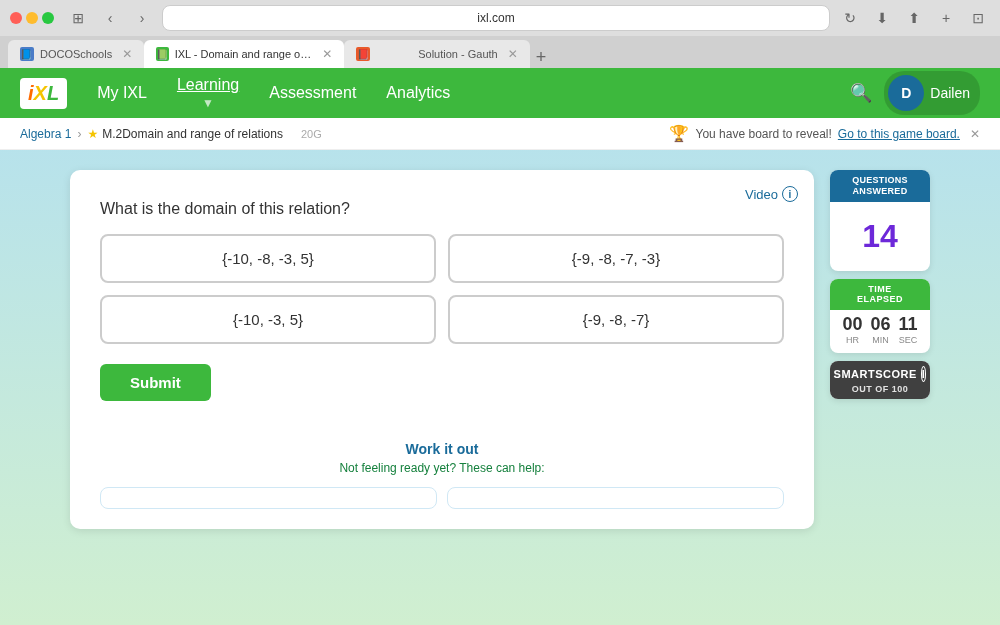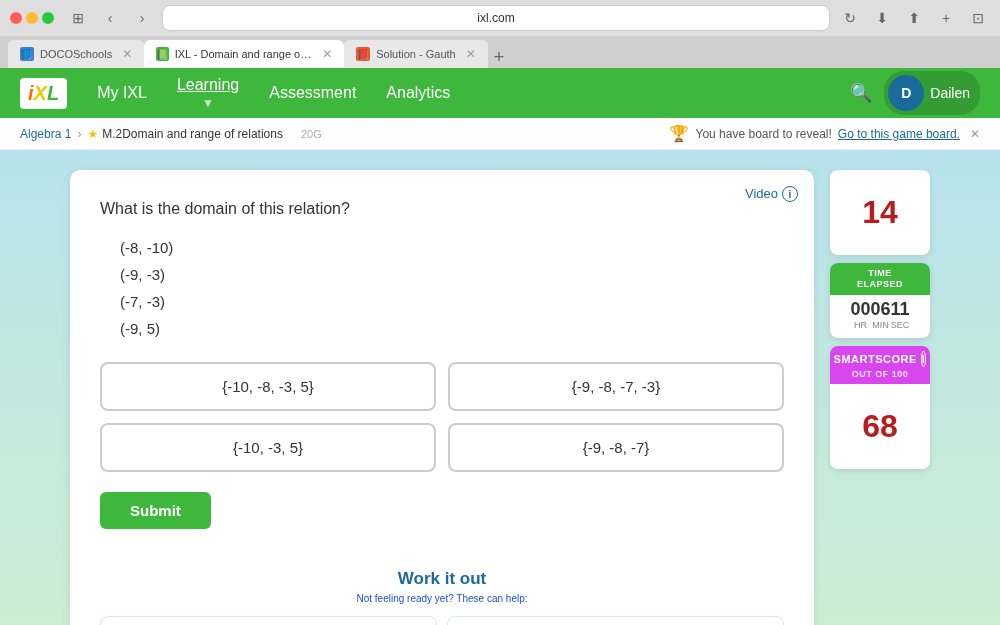--- a/index.html
+++ b/index.html
@@ -51,46 +51,46 @@
     .prize-bar { margin-left: auto; display: flex; align-items: center; gap: 6px; font-size: 12px; color: #555; }
     .prize-icon { font-size: 16px; }
     .prize-link { color: #1a6b9a; text-decoration: underline; cursor: pointer; }
     .prize-close { color: #999; cursor: pointer; margin-left: 4px; }
 
     
     .main-content { display: flex; gap: 16px; padding: 20px; max-width: 900px; margin: 0 auto; }
 
     
     .question-card { background: white; border-radius: 10px; padding: 30px 30px 20px; flex: 1; position: relative; box-shadow: 0 2px 8px rgba(0,0,0,0.1); }
-    .video-link { position: absolute; top: 16px; right: 16px; color: #1a6b9a; font-size: 13px; cursor: pointer; display: flex; gap: 4px; }
+    .video-link { position: absolute; top: 16px; right: 16px; color: #1a6b9a; font-size: 13px; cursor: pointer; display: flex; align-items: center; gap: 4px; }
     .question-text { font-size: 16px; font-weight: 500; color: #333; margin-bottom: 16px; }
     .relation-list { font-size: 15px; color: #333; line-height: 1.8; margin-bottom: 20px; margin-left: 20px; }
 
     
     .options-grid { display: grid; grid-template-columns: 1fr 1fr; gap: 12px; margin-bottom: 20px; }
     .option-btn { border: 2px solid #ccc; border-radius: 8px; padding: 14px; font-size: 15px; color: #333; background: white; cursor: pointer; text-align: center; transition: border-color 0.2s; }
 
     
     .submit-btn { background: #3db83d; color: white; border: none; border-radius: 6px; padding: 10px 30px; font-size: 15px; font-weight: 600; cursor: pointer; }
 
     
     .work-it-out { text-align: center; margin-top: 24px; padding-top: 16px; }
-    .work-it-out-title { color: #1a6b9a; font-size: 17px; font-weight: 600; cursor: pointer; }
-    .work-it-out-sub { color: #1d4ed8; font-size: 10px; margin-top: 4px; }
+    .work-it-out-title { color: #1a6b9a; font-size: 14px; font-weight: 600; cursor: pointer; }
+    .work-it-out-sub { color: #15803d; font-size: 12px; margin-top: 4px; }
     .help-resources { display: grid; grid-template-columns: 1fr 1fr; gap: 10px; margin-top: 12px; }
     .resource-link { border: 1px solid #d0e8f5; border-radius: 8px; padding: 10px 12px; display: flex; align-items: center; gap: 10px; font-size: 12px; color: #1a6b9a; cursor: pointer; background: white; text-align: left; }
 
     
     .stats-sidebar { width: 100px; display: flex; flex-direction: column; gap: 0; }
     .stat-card { background: white; border-radius: 8px; text-align: center; overflow: hidden; box-shadow: 0 2px 6px rgba(0,0,0,0.1); }
     .stat-header { background: #1a6b9a; color: white; font-size: 11px; font-weight: 700; padding: 5px 8px; text-transform: uppercase; letter-spacing: 0.5px; }
     .stat-header.green { background: #3db83d; }
-    .stat-header.orange-red { background: #d946ef; }
-    .stat-value { font-size: 32px; font-weight: 700; color: #b91c1c; padding: 24px 4px; border-radius: 10px; }
-    .stat-subrow { display: flex; justify-content: center; align-items: flex-end; padding: 4px 8px 8px; }
+    .stat-header.orange-red { background: #404040; }
+    .stat-value { font-size: 32px; font-weight: 700; color: #6d28d9; padding: 16px 4px; border-radius: 10px; }
+    .stat-subrow { display: flex; justify-content: center; align-items: flex-end; gap: 8px; padding: 4px 8px 8px; }
     .stat-time-num { font-size: 18px; font-weight: 700; color: #333; }
     .stat-time-label { font-size: 9px; color: #888; text-transform: uppercase; }
     .stat-divider { height: 8px; }
     .smart-score-header { display: flex; align-items: center; justify-content: center; gap: 4px; }
     .smart-score-header span { color: white; font-size: 11px; font-weight: 700; }
 
     .info-icon { display: inline-flex; align-items: center; justify-content: center; width: 16px; height: 16px; border-radius: 50%; border: 1.5px solid #1a6b9a; color: #1a6b9a; font-size: 10px; font-weight: 700; cursor: pointer; }
     .nav-arrow { font-size: 12px; color: white; opacity: 0.7; margin-top: 2px; }
   </style>
 </head>
@@ -121,21 +121,21 @@
       <span style="overflow:hidden;text-overflow:ellipsis;white-space:nowrap;max-width:120px;">DOCOSchools</span>
       <span class="tab-close">✕</span>
     </div>
     <div class="tab active">
       <span class="tab-icon" style="background:#3db83d;">📗</span>
       <span style="overflow:hidden;text-overflow:ellipsis;white-space:nowrap;max-width:200px;">IXL - Domain and range of relations...</span>
       <span class="tab-close">✕</span>
     </div>
     <div class="tab">
       <span class="tab-icon" style="background:#e85a2a;">📕</span>
-      <span style="overflow:hidden;text-overflow:ellipsis;white-space:nowrap;max-width:100px;">Solution - Gauth</span>
+      <span style="overflow:hidden;text-overflow:ellipsis;white-space:nowrap;max-width:100px;margin-left:42px;">Solution - Gauth</span>
       <span class="tab-close">✕</span>
     </div>
     <button class="tab-add">+</button>
   </div>
 </div>
 
 <div class="page">
 
   <nav class="ixl-nav">
     <div class="ixl-logo">
@@ -180,26 +180,20 @@
   <div class="main-content">
 
     <div class="question-card">
       <div class="video-link">
         <span>Video</span>
         <span class="info-icon">i</span>
       </div>
 
       <p class="question-text">What is the domain of this relation?</p>
 
-      <div class="relation-list">
-        <div>(-8, -10)</div>
-        <div>(-9, -3)</div>
-        <div>(-7, -3)</div>
-        <div>(-9, 5)</div>
-      </div>
 
       <div class="options-grid">
         <button class="option-btn">{-10, -8, -3, 5}</button>
         <button class="option-btn">{-9, -8, -7, -3}</button>
         <button class="option-btn">{-10, -3, 5}</button>
         <button class="option-btn">{-9, -8, -7}</button>
       </div>
 
       <button class="submit-btn">Submit</button>
 
@@ -219,20 +213,23 @@
         </div>
       </div>
 
       
       
     </div>
 
     <div class="stats-sidebar">
 
       <div class="stat-card">
+        <div class="stat-header">
+          <div style="font-size:9px;line-height:1.2;text-transform:uppercase;letter-spacing:0.3px;">Questions answered</div>
+        </div>
         <div class="stat-value">14</div>
       </div>
 
       <div class="stat-divider"></div>
 
       <div class="stat-card">
         <div class="stat-header green" style="font-size:9px;line-height:1.2;text-transform:uppercase;">Time<br>elapsed</div>
         <div class="stat-subrow">
           <div style="text-align:center;">
             <div class="stat-time-num">00</div>
@@ -252,19 +249,18 @@
       <div class="stat-divider"></div>
 
       <div class="stat-card">
         <div class="stat-header orange-red">
           <div class="smart-score-header">
             <span>SmartScore</span>
             <span class="info-icon" style="border-color:white;color:white;border-width:1px;">i</span>
           </div>
           <div style="font-size:9px;color:rgba(255,255,255,0.85);margin-top:2px;">out of 100</div>
         </div>
-        <div class="stat-value">68</div>
       </div>
     </div>
 
   </div>
 
 </div>
 
 </body></html>

